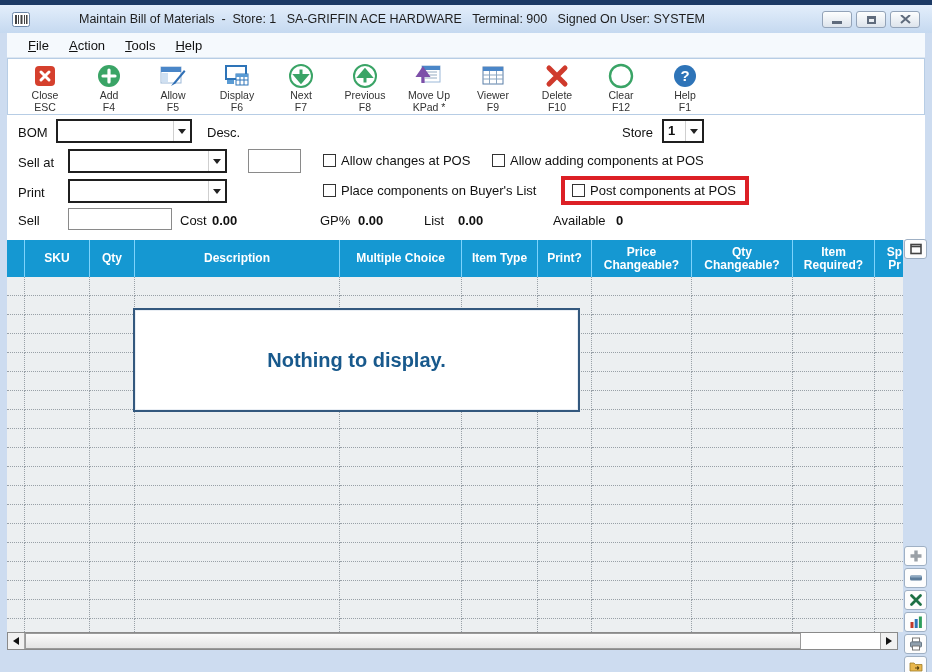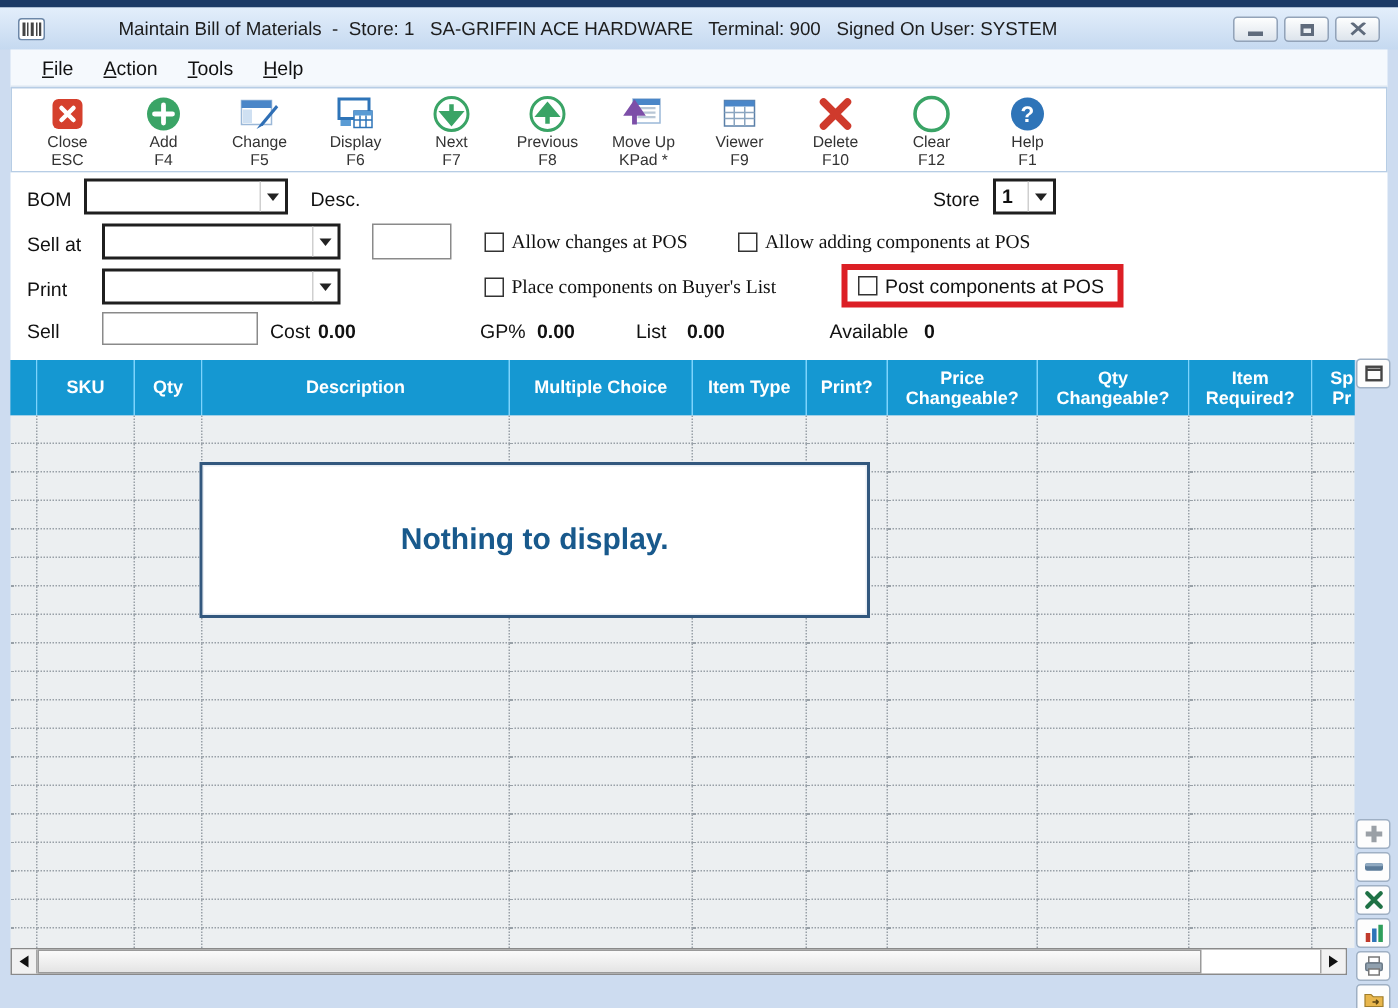--- a/index.html
+++ b/index.html
@@ -34,21 +34,21 @@
   .tb-label, .tb-key { font-size:10.5px; color:#333; line-height:11.5px; white-space:nowrap; }
 
   
   .form { position:absolute; left:7px; top:115px; width:918px; height:125px; background:#fff; font-size:13px; color:#111; }
   .flabel { position:absolute; }
   .combo { position:absolute; height:24px; background:#fff; border:2px solid #1f1f1f; display:flex; }
   .combo-value { flex:1; font-weight:bold; padding:2px 4px; font-size:13px; }
   .combo-arrow { width:17px; border-left:1px solid #cfcfcf; display:flex; align-items:center; justify-content:center; }
   .tri-down { width:0; height:0; border-left:4px solid transparent; border-right:4px solid transparent; border-top:5px solid #222; }
   .textbox { position:absolute; background:#fff; border:1px solid #8a8a8a; }
-  .chk-row { position:absolute; display:flex; align-items:center; gap:5px;font-family:Liberation Serif, serif; }
+  .chk-row { position:absolute; display:flex; align-items:center; gap:5px; }
   .checkbox { width:13px; height:13px; border:1px solid #333; background:#fff; flex:none; }
   .bold-val { font-weight:bold; }
   .red-box { position:absolute; border:4px solid #dc1f25; background:#fff; display:flex; align-items:center; padding-left:7px; gap:5px; }
 
   
   .grid-header { position:absolute; left:7px; top:240px; width:896px; height:37px; display:flex; overflow:hidden; background:#1598d2; }
   .gh-cell { height:37px; flex:none; background:#1598d2; border-right:1px solid #7dd3fc; color:#fff;
              font-size:12px; font-weight:bold; display:flex; align-items:center; justify-content:center;
              text-align:center; line-height:13px; padding:0 2px; white-space:pre-line; }
   .grid-body { position:absolute; left:7px; top:277px; width:896px; height:355px; background:#eceff1; overflow:hidden; }
@@ -133,21 +133,21 @@
     </div>
     <div class="tb-btn">
       <div class="tb-icon">
           <svg width="28" height="26">
         <rect x="2" y="4" width="20" height="16" fill="#fff" stroke="#9bb8d8"></rect>
         <rect x="2" y="4" width="20" height="5" fill="#4a86c8"></rect>
         <rect x="3" y="10" width="6" height="9" fill="#cfe0f2"></rect>
         <path d="M25 7 L15 19 L12 23 L16.5 20.5 L26.5 8.5 Z" fill="#2f6fb5"></path>
           </svg>
         </div>
-      <span class="tb-label">Change</span>
+      <span class="tb-label">Allow</span>
       <span class="tb-key">F5</span>
     </div>
     <div class="tb-btn">
       <div class="tb-icon">
           <svg width="28" height="26">
         <rect x="3" y="3" width="20" height="13" fill="#fff" stroke="#2e74b8" stroke-width="2"></rect>
         <rect x="4" y="17" width="7" height="4" fill="#5a9bd4"></rect>
         <rect x="13" y="11" width="12" height="11" fill="#fff" stroke="#2e74b8"></rect>
         <rect x="13" y="11" width="12" height="3" fill="#5a9bd4"></rect>
         <path d="M13 17 H25 M17 14 V22 M21 14 V22" stroke="#2e74b8" stroke-width="1"></path>

